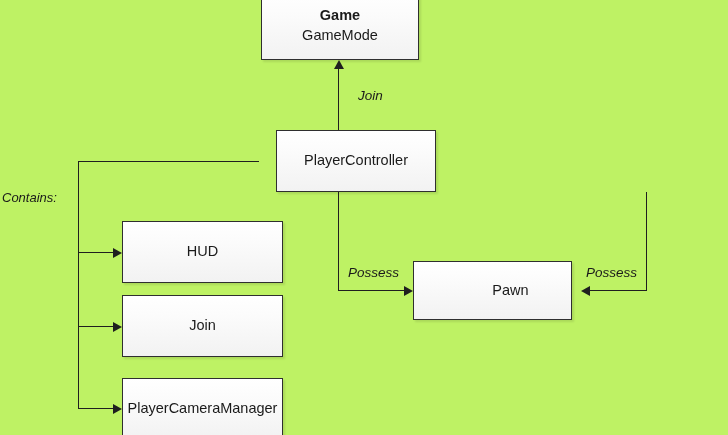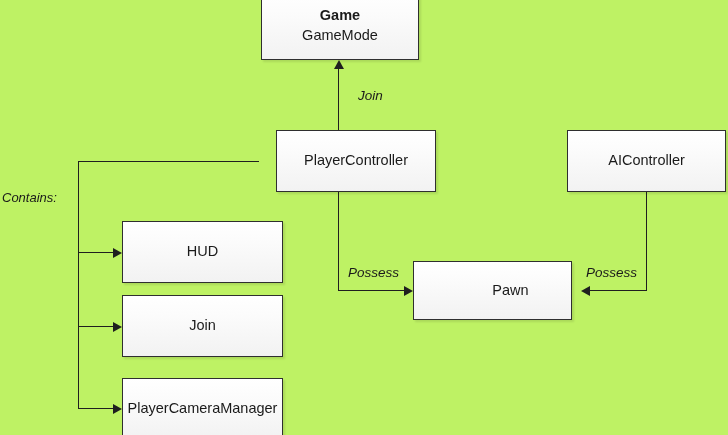--- a/index.html
+++ b/index.html
@@ -82,23 +82,20 @@
 
   <div class="node" style="left:261px; top:-8px; width:158px; height:68px;">
     <div class="title-bold">Game</div>
     <div>GameMode</div>
   </div>
 
   <div class="node" style="left:252px; top:130px; width:160px; height:62px;margin-left:24px;">
     <div>PlayerController</div>
   </div>
 
-  <div class="node" style="left:567px; top:130px; width:159px; height:62px;">
-    <div>AIController</div>
-  </div>
 
   <div class="node" style="left:413px; top:261px; width:159px; height:59px;padding-left:36px;">
     <div>Pawn</div>
   </div>
 
   <div class="node" style="left:122px; top:221px; width:161px; height:62px;">
     <div>HUD</div>
   </div>
 
   <div class="node" style="left:122px; top:295px; width:161px; height:62px;">

